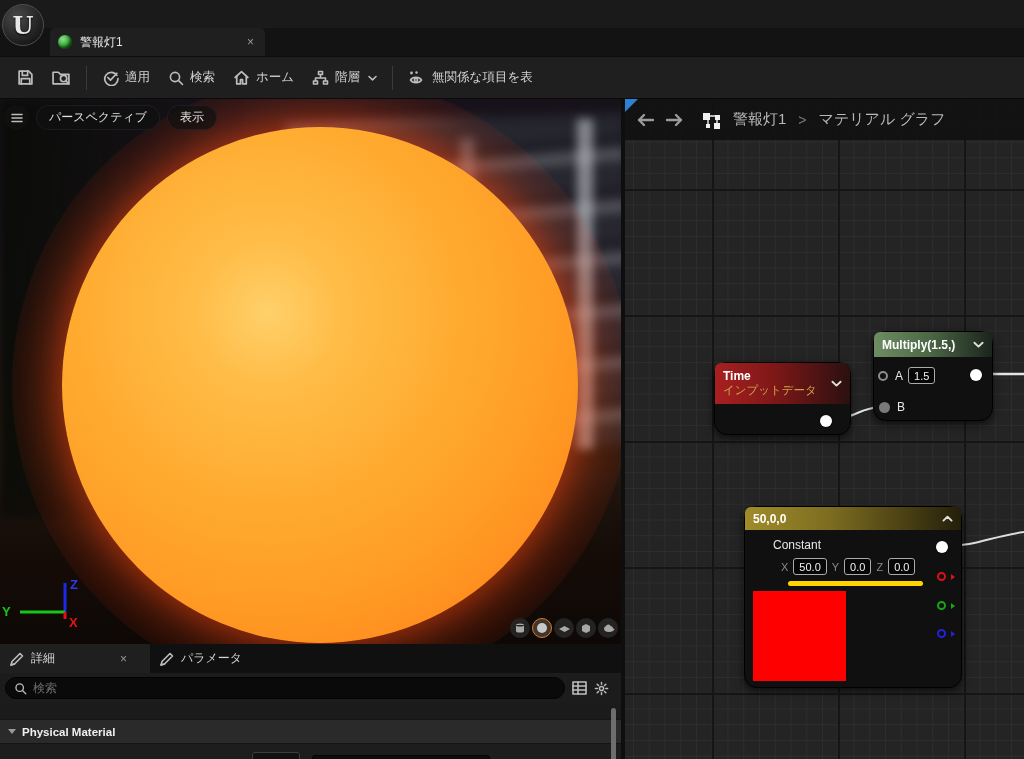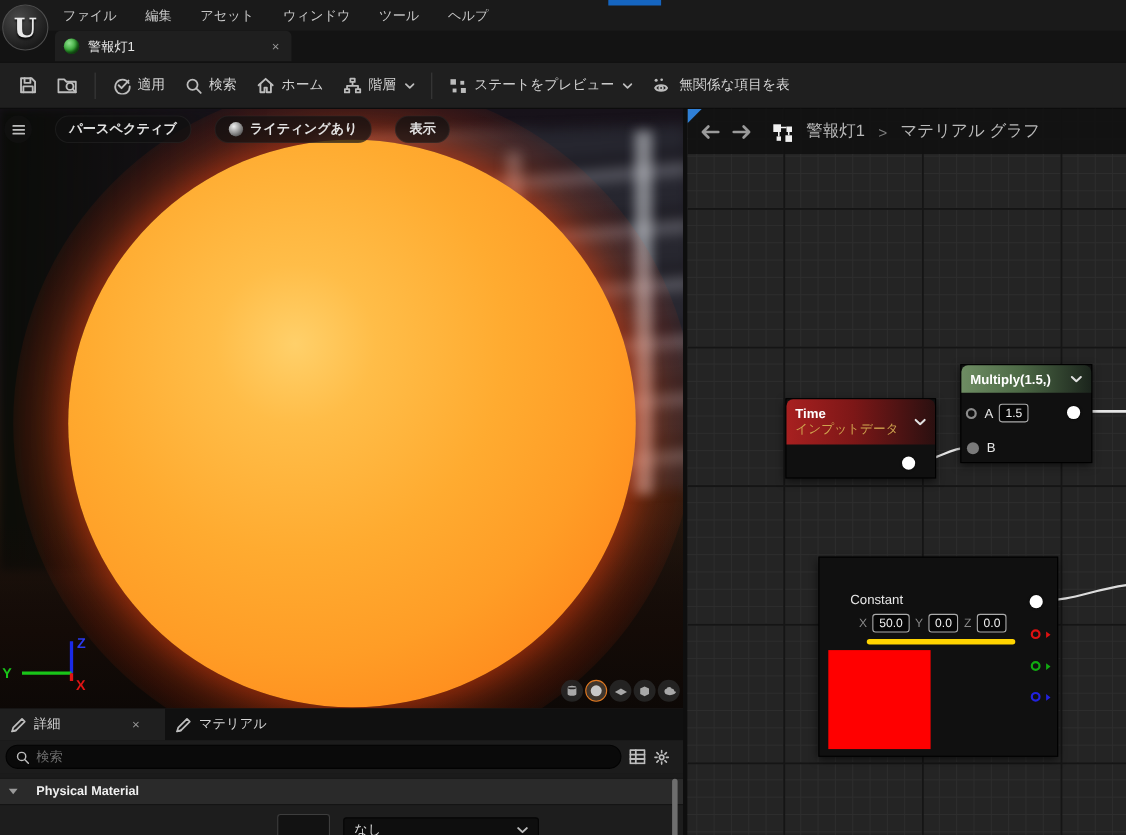--- a/index.html
+++ b/index.html
@@ -49,21 +49,21 @@
   .vp-trees { position:absolute; left:0; top:0; width:240px; height:420px;
     background:linear-gradient(90deg, rgba(10,12,8,.95), rgba(10,12,8,0)); filter:blur(4px); }
   .vp-ground { position:absolute; left:0; bottom:-10px; width:100%; height:180px;
     background:linear-gradient(180deg, rgba(30,14,8,0), #140b07 55%, #0c0806); }
   .vp-glow { position:absolute; left:12px; top:-24px; width:620px; height:620px; border-radius:50%;
     background:radial-gradient(circle, rgba(255,80,16,.28) 55%, rgba(255,60,10,.12) 68%, rgba(0,0,0,0) 74%); }
   .sphere { position:absolute; left:62px; top:28px; width:516px; height:516px; border-radius:50%;
     background:radial-gradient(circle at 40% 36%, #ffd06a 0%, #ffbd48 16%, #ffab30 42%, #ff9d26 63%, #ff8c1d 80%, #fb6f13 92%, #ea3c0c 100%);
     box-shadow:0 0 34px 4px rgba(255,70,18,.5); }
 
-  .vp-pills { position:absolute; left:4px; top:6px; display:flex; align-items:center; gap:21px;font-weight:bold; }
+  .vp-pills { position:absolute; left:4px; top:6px; display:flex; align-items:center; gap:7px; }
   .vp-burger { width:25px; height:25px; border-radius:50%; background:rgba(18,18,18,.72);
     display:flex; align-items:center; justify-content:center; }
   .pill { height:25px; border-radius:13px; background:rgba(16,16,16,.72); border:1px solid rgba(255,255,255,.05);
     display:flex; align-items:center; gap:6px; padding:0 12px; font-size:12px; color:#e2e2e2; }
   .lit-ball { width:13px; height:13px; border-radius:50%;
     background:radial-gradient(circle at 35% 30%, #f0f0f0, #9a9a9a 45%, #3c3c3c 90%); }
 
   .mesh-icons { position:absolute; right:3px; top:519px; display:flex; gap:2px; }
   .mesh-btn { width:20px; height:20px; border-radius:50%; background:rgba(40,40,40,.85);
     display:flex; align-items:center; justify-content:center; }
@@ -76,21 +76,21 @@
   .dt-tabs { display:flex; align-items:center; height:29px; background:#101010; }
   .dt-tab { display:flex; align-items:center; gap:7px; height:100%; padding:0 10px; font-size:12px; color:#d6d6d6; }
   .dt-tab.active { background:#1f1f1f; width:150px; }
   .dt-tab .x { margin-left:auto; color:#9a9a9a; }
   .dt-searchrow { display:flex; align-items:center; height:30px; padding:0 5px; gap:7px; background:#1c1c1c; }
   .searchbox { flex:none; width:560px; height:22px; border-radius:11px; background:#0a0a0a; border:1px solid #030303;
     display:flex; align-items:center; padding:0 8px; gap:6px; }
   .searchbox input { flex:1; background:transparent; border:none; outline:none; color:#cfcfcf; font-size:12px;
     font-family:"Liberation Sans",sans-serif; }
   .searchbox input::placeholder { color:#6d6d6d; }
-  .section-head { display:flex; align-items:center; gap:17px; height:24px; background:#2a2a2a; margin-top:4px;
+  .section-head { display:flex; align-items:center; gap:6px; height:24px; background:#2a2a2a; margin-top:16px;
     padding:0 8px; font-size:11.5px; font-weight:bold; color:#f0f0f0; border-top:1px solid #151515; }
   .tri-down { width:0; height:0; border-left:4px solid transparent; border-right:4px solid transparent; border-top:5px solid #9a9a9a; }
   .prop-row { position:relative; height:40px; background:#1d1d1d; border-top:1px solid #141414; }
   .prop-label { position:absolute; left:14px; top:25px; font-size:12px; color:#c8c8c8; }
   .prop-thumb { position:absolute; left:252px; top:8px; width:48px; height:40px; background:#121212;
     border:1px solid #3d3d3d; border-radius:3px; }
   .prop-combo { position:absolute; left:312px; top:11px; width:178px; height:23px; background:#0e0e0e;
     border:1px solid #050505; border-radius:3px; display:flex; align-items:center; padding:0 9px; font-size:12px; color:#d8d8d8; }
   .prop-combo svg { margin-left:auto; }
   .dt-scrollbar { position:absolute; right:5px; top:64px; width:5px; height:60px; background:#6e6e6e; border-radius:3px; }
@@ -108,21 +108,21 @@
     overflow:hidden; }
   .graph-corner { position:absolute; left:0; top:0; width:0; height:0;
     border-top:13px solid #2f7fd6; border-right:13px solid transparent; }
   .graph-head { position:absolute; left:0; top:0; width:100%; height:41px; background:rgba(17,17,17,.92);
     display:flex; align-items:center; gap:10px; padding:0 10px; }
   .bc-text { font-size:15px; color:#b9b9b9; }
   .bc-sep { font-size:14px; color:#7d7d7d; padding:0 2px; }
 
   .wires { position:absolute; left:0; top:0; pointer-events:none; }
 
-  .node { position:absolute; background:#101010; border:1px solid #000; border-radius:0;
+  .node { position:absolute; background:#101010; border:1px solid #000; border-radius:13px;
     box-shadow:0 3px 8px rgba(0,0,0,.65); }
   .node-head { border-radius:6px 6px 0 0; display:flex; align-items:center; padding:0 8px; }
   .nh-title { font-size:12px; font-weight:bold; color:#fff; }
   .nh-sub { font-size:11.5px; color:#cfa44e; }
   .nh-chev { margin-left:auto; }
 
   .node-time { left:89px; top:263px; width:137px; height:73px; }
   .time-head { height:41px; background:linear-gradient(90deg,#a82020 0%, #7d1717 45%, #2a1010 100%); }
   .node-mult { left:248px; top:232px; width:120px; height:90px; }
   .mult-head { height:25px; background:linear-gradient(90deg,#6e8d63 0%, #4d6a46 45%, #1b241c 100%); }
@@ -143,29 +143,20 @@
   .const-type { position:absolute; left:28px; top:31px; font-size:12px; color:#e8e8e8; }
   .xyz-row { position:absolute; left:36px; top:51px; display:flex; align-items:center; gap:5px; }
   .ybar { position:absolute; left:43px; top:74px; width:135px; height:5px; background:#ffd400; border-radius:3px; }
   .cpreview { position:absolute; left:8px; top:84px; width:93px; height:90px; }
 </style>
 </head>
 <body>
 
 <div id="app">
 
-  <div class="titlebar">
-    <span class="menu-item">ファイル</span>
-    <span class="menu-item">編集</span>
-    <span class="menu-item">アセット</span>
-    <span class="menu-item">ウィンドウ</span>
-    <span class="menu-item">ツール</span>
-    <span class="menu-item">ヘルプ</span>
-    <div class="focus-strip"></div>
-  </div>
   <div class="ue-logo">U</div>
 
   <div class="tabbar">
     <div class="asset-tab">
       <span class="mat-icon"></span>
       <span>警報灯1</span>
       <span class="tab-close">×</span>
     </div>
   </div>
 
@@ -212,32 +203,20 @@
           <rect x="1" y="11" width="4" height="3"></rect>
           <rect x="11" y="11" width="4" height="3"></rect>
           <path d="M8 4.5 v3 M3 11 v-3 h10 v3"></path>
         </svg>
       <span>階層</span>
       <svg class="ico chev" width="9" height="6" viewBox="0 0 9 6">
           <path d="M1 1.5 L4.5 4.8 L8 1.5"></path>
         </svg>
     </div>
     <div class="tb-sep"></div>
-    <div class="tb-btn">
-      <svg class="ico" width="17" height="16" viewBox="0 0 16 16">
-          <rect x="1" y="2" width="5" height="5" fill="#bdbdbd" stroke="none"></rect>
-          <rect x="10" y="3.5" width="3.5" height="3.5" fill="#bdbdbd" stroke="none"></rect>
-          <rect x="3" y="10.5" width="3.5" height="3.5" fill="#bdbdbd" stroke="none"></rect>
-          <rect x="10.5" y="10" width="4.5" height="4.5" fill="#bdbdbd" stroke="none"></rect>
-        </svg>
-      <span>ステートをプレビュー</span>
-      <svg class="ico chev" width="9" height="6" viewBox="0 0 9 6">
-          <path d="M1 1.5 L4.5 4.8 L8 1.5"></path>
-        </svg>
-    </div>
     <div class="tb-btn">
       <svg class="ico" width="18" height="16" viewBox="0 0 17 16">
           <circle cx="3" cy="3" r="1.4" fill="#bdbdbd" stroke="none"></circle>
           <circle cx="8" cy="2.5" r="1.2" fill="#bdbdbd" stroke="none"></circle>
           <path d="M2 10 c2 -3.5 9 -3.5 11 0 c-2 3.5 -9 3.5 -11 0 z"></path>
           <circle cx="7.5" cy="10" r="1.6"></circle>
         </svg>
       <span>無関係な項目を表</span>
     </div>
   </div>
@@ -252,24 +231,20 @@
     <div class="sphere"></div>
 
     <div class="vp-pills">
       <div class="vp-burger">
         <svg class="ico" width="12" height="10" viewBox="0 0 12 10">
             <path d="M1 1.5 h10 M1 5 h10 M1 8.5 h10"></path>
           </svg>
       </div>
       <div class="pill">
         <span>パースペクティブ</span>
-      </div>
-      <div class="pill">
-        <span class="lit-ball"></span>
-        <span>ライティングあり</span>
       </div>
       <div class="pill">
         <span>表示</span>
       </div>
     </div>
 
     <div class="mesh-icons">
       <div class="mesh-btn">
         <svg width="12" height="12" viewBox="0 0 12 12">
             <path d="M2 3 a4 1.6 0 0 0 8 0 v6 a4 1.6 0 0 1 -8 0 z M2 3 a4 1.6 0 0 1 8 0" fill="#a8a8a8"></path>
@@ -315,21 +290,21 @@
             <path d="M1 13 L4.5 12"></path>
           </svg>
         <span>詳細</span>
         <span class="x" style="margin-left:58px">×</span>
       </div>
       <div class="dt-tab">
         <svg class="ico" width="14" height="14" viewBox="0 0 14 14">
             <path d="M1 13 L2 9.5 L10 1.5 L12.5 4 L4.5 12 z"></path>
             <path d="M1 13 L4.5 12"></path>
           </svg>
-        <span>マテリアル</span>
+        <span>パラメータ</span>
       </div>
     </div>
     <div class="dt-searchrow">
       <div class="searchbox">
         <svg class="ico" width="13" height="13" viewBox="0 0 16 16">
             <circle cx="7" cy="7" r="4.6"></circle>
             <path d="M10.4 10.4 L14.5 14.5"></path>
           </svg>
         <input type="text" placeholder="検索" style="">
       </div>
@@ -394,20 +369,26 @@
         <span class="valbox">1.5</span>
       </div>
       <span class="pin pin-in-filled" style="left:5px; top:70px;"></span>
       <div class="mrow" style="left:23px; top:68px;">
         <span>B</span>
       </div>
       <span class="pin pin-out-white" style="left:96px; top:37px;"></span>
     </div>
 
     <div class="node node-const">
+      <div class="node-head const-head">
+        <span class="nh-title">50,0,0</span>
+        <svg class="ico nh-chev" width="11" height="7" viewBox="0 0 9 6">
+            <path d="M1 4.8 L4.5 1.5 L8 4.8" stroke="#e0e0e0"></path>
+          </svg>
+      </div>
       <span class="const-type">Constant</span>
       <div class="xyz-row">
         <span class="xyz-lab">X</span>
         <span class="valbox">50.0</span>
         <span class="xyz-lab">Y</span>
         <span class="valbox">0.0</span>
         <span class="xyz-lab">Z</span>
         <span class="valbox">0.0</span>
       </div>
       <div class="ybar"></div>

